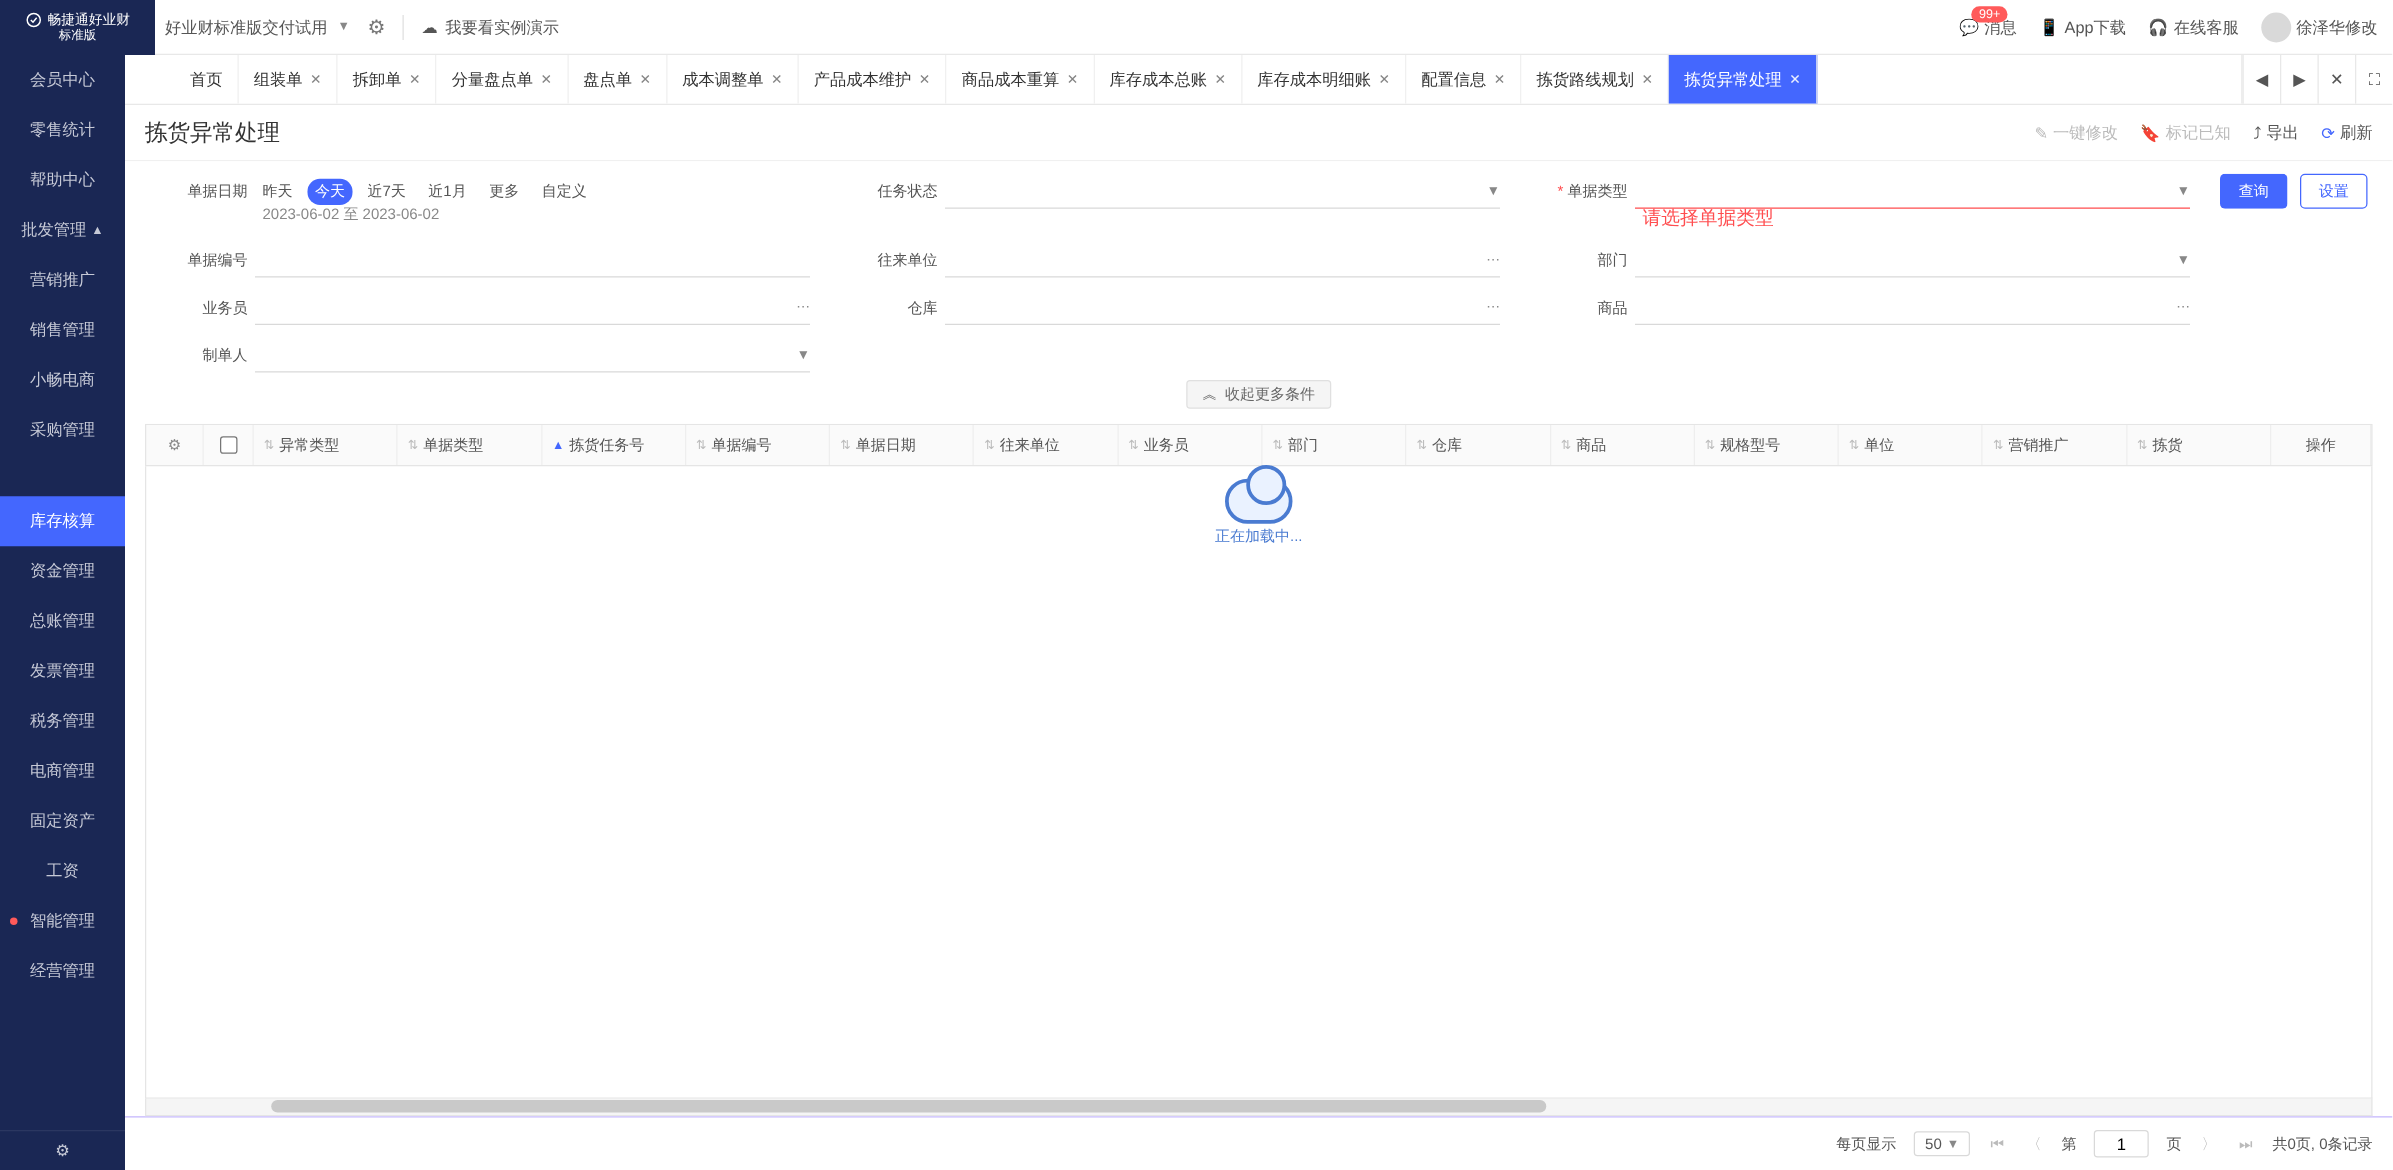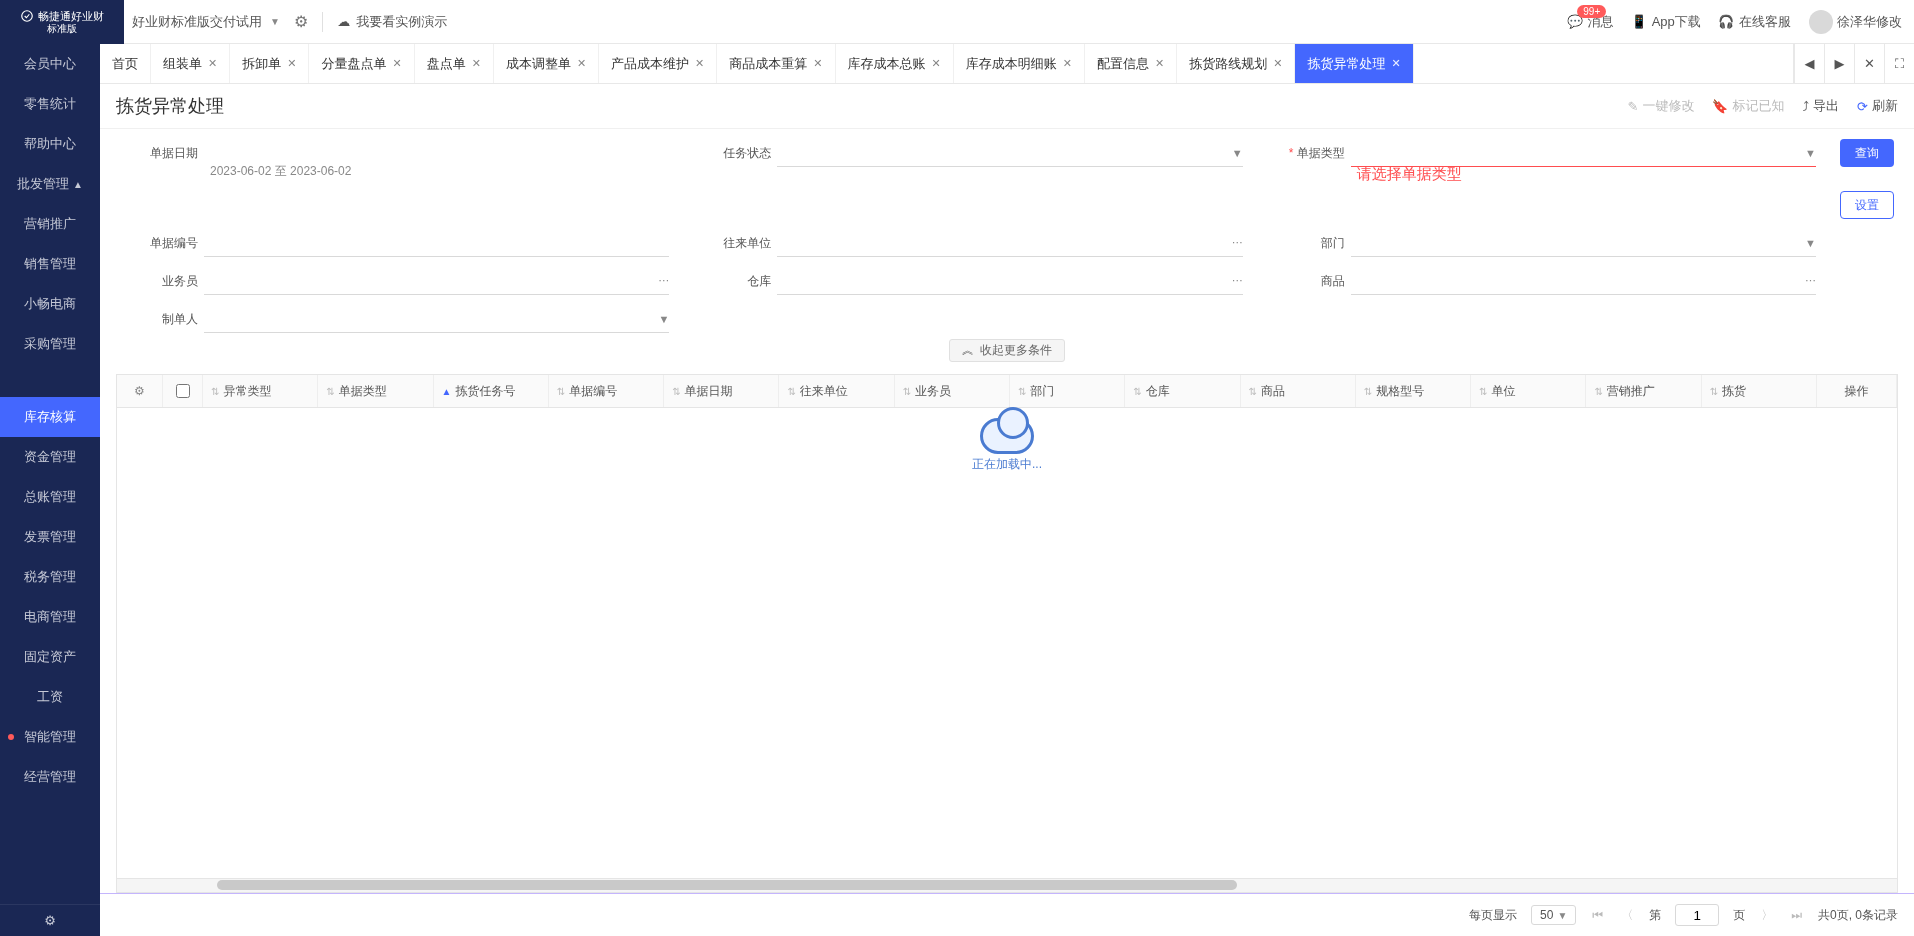--- a/index.html
+++ b/index.html
@@ -48,21 +48,21 @@
   .sidebar-footer-gear { text-align:center; padding:8px 0; color:#c6c9d6; cursor:pointer; border-top:1px solid rgba(255,255,255,0.08); }
 
   
   .main { flex:1; display:flex; flex-direction:column; min-width:0; }
 
   
   .tabs {
     height:40px; background:#fff; border-bottom:1px solid #e8e8e8;
     display:flex; align-items:stretch; overflow:hidden; position:relative;
   }
-  .tabs-scroll { display:flex; align-items:center; flex:1; overflow:hidden; }
+  .tabs-scroll { display:flex; align-items:center; flex:1; overflow:hidden;margin-left:40px; }
   .tab {
     display:flex; align-items:center; padding:0 12px; gap:6px; color:#333; cursor:pointer;
     white-space:nowrap; height:100%; border-right:1px solid #f0f0f0;
   }
   .tab.active { background:#4467fe; color:#fff; }
   .tab .close { font-size:11px; opacity:0.6; }
   .tab.active .close { color:#fff; opacity:0.9; }
   .tabs-nav {
     display:flex; align-items:center; border-left:1px solid #e8e8e8;
   }
@@ -97,21 +97,21 @@
   }
   .select.error { border-bottom-color:#ff4d4f; }
   .select .suffix { color:#888; font-size:11px; }
   .mini-btn {
     display:inline-flex; align-items:center; justify-content:center;
     height:28px; padding:0 14px; border-radius:4px; cursor:pointer; font-size:12px;
     border:1px solid transparent;
   }
   .mini-btn.primary { background:#4467fe; color:#fff; }
   .mini-btn.ghost { background:#fff; color:#4467fe; border-color:#4467fe; }
-  .action-col { display:flex; flex-direction:column; gap:24px; }
+  .action-col { display:flex; gap:10px; }
 
   .date-choices { display:flex; align-items:center; gap:6px; flex-wrap:wrap; }
   .date-choice { font-size:12px; color:#555; padding:2px 6px; border-radius:10px; cursor:pointer; }
   .date-choice.active { background:#4467fe; color:#fff; }
   .date-range { font-size:12px; color:#888; padding-left:90px; margin-top:-4px; }
 
   .error-text { color:#ff4d4f; font-size:15px; padding-left:90px; margin-top:-2px; }
 
   .collapse-bar {
     display:flex; justify-content:center; padding:6px 0;
@@ -372,20 +372,30 @@
         </div>
       </div>
     </div>
 
     <div class="filters">
       <div class="filter-grid">
 
         <div>
           <div class="filter-row">
             <div class="filter-label">单据日期</div>
+            <div class="filter-field">
+              <div class="date-choices" id="date-choices">
+                  <span class="date-choice">昨天</span>
+                  <span class="date-choice active">今天</span>
+                  <span class="date-choice">近7天</span>
+                  <span class="date-choice">近1月</span>
+                  <span class="date-choice">更多</span>
+                  <span class="date-choice">自定义</span>
+                </div>
+            </div>
           </div>
           <div class="date-range">2023-06-02 至 2023-06-02</div>
         </div>
         <div class="filter-row">
           <div class="filter-label">任务状态</div>
           <div class="filter-field">
             <div class="select">
                 <span></span>
                 <span class="suffix">▼</span>
               </div>

